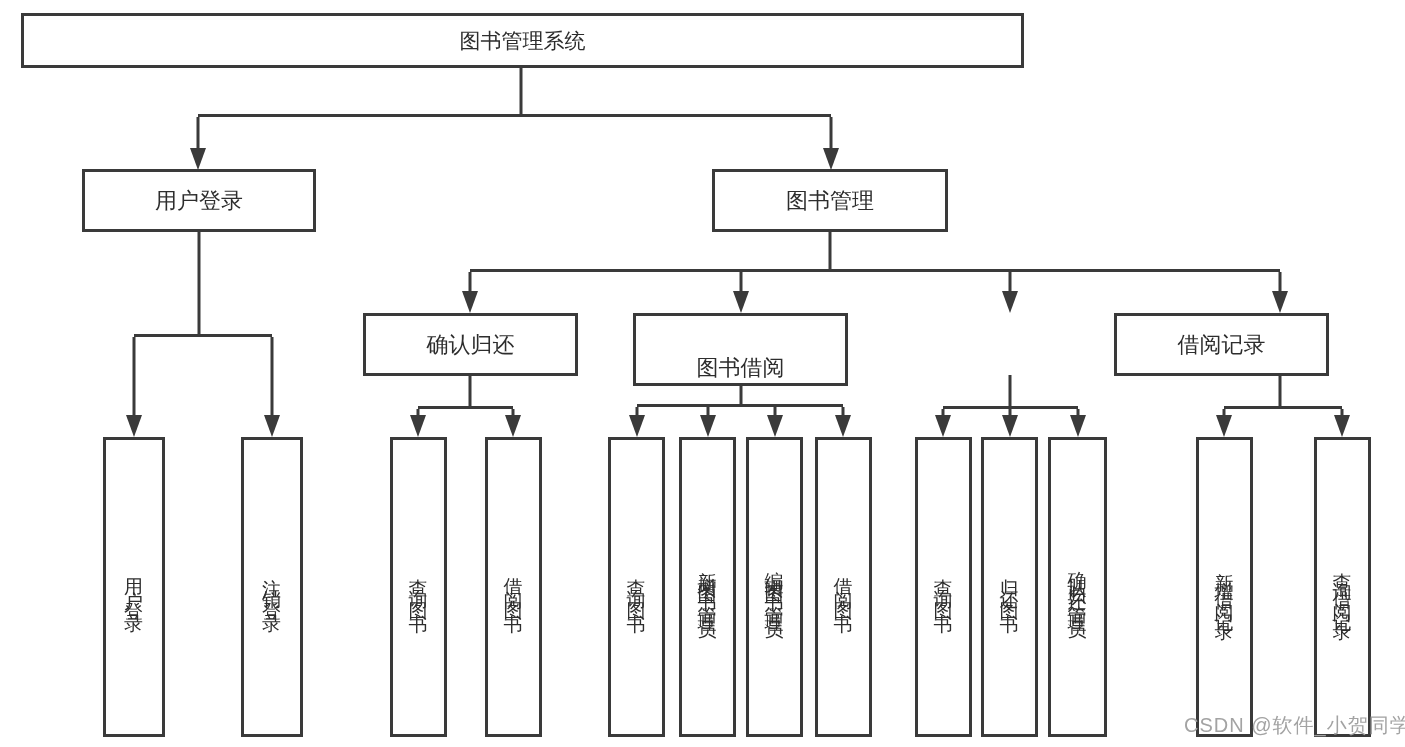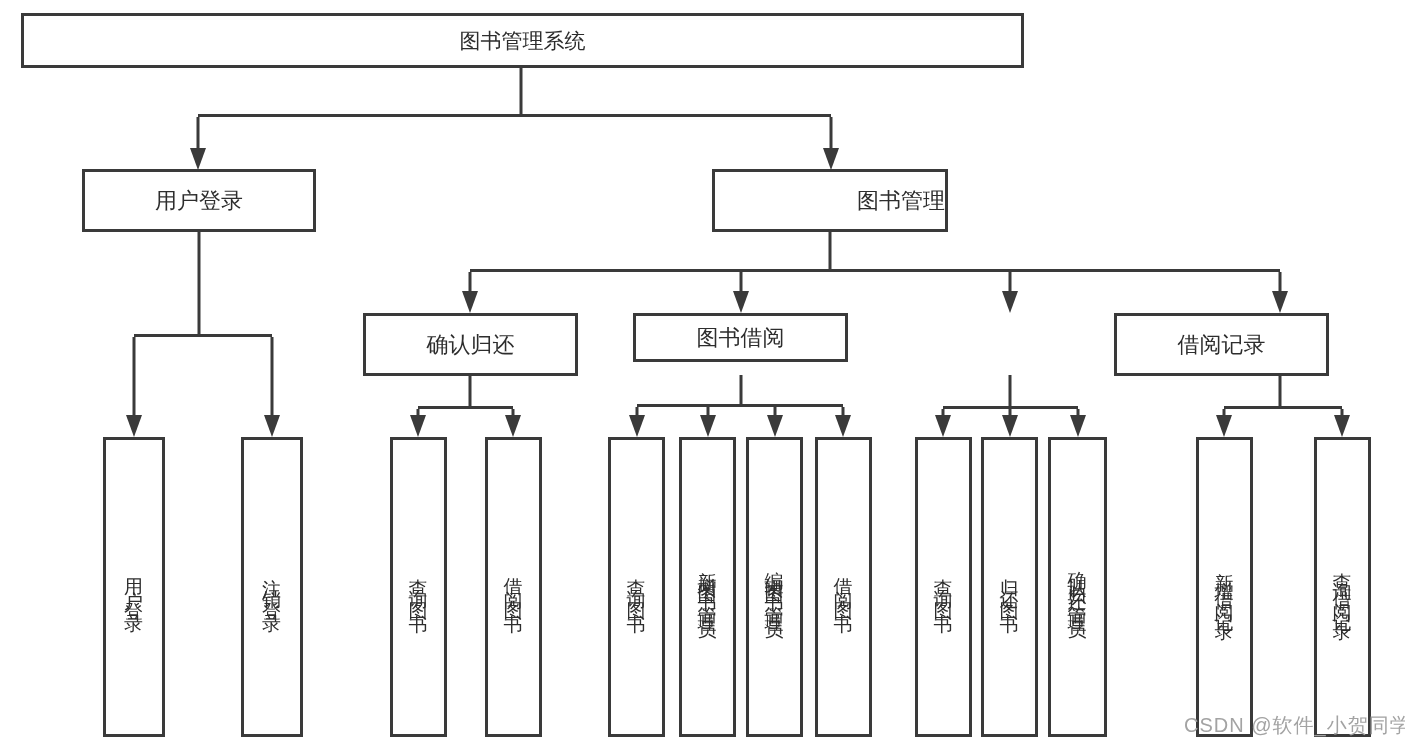--- a/index.html
+++ b/index.html
@@ -105,28 +105,28 @@
     </g>
   </svg>
 
   <div class="box root-box" style="left:21px;top:13px;width:1003px;height:55px;">
     <span>图书管理系统</span>
   </div>
 
   <div class="box" style="left:82px;top:169px;width:234px;height:63px;">
     <span>用户登录</span>
   </div>
-  <div class="box" style="left:712px;top:169px;width:236px;height:63px;justify-content:flex-end;">
+  <div class="box" style="left:712px;top:169px;width:236px;height:63px;">
     <span>图书管理</span>
   </div>
 
   <div class="box" style="left:363px;top:313px;width:215px;height:63px;">
     <span>确认归还</span>
   </div>
-  <div class="box" style="left:633px;top:313px;width:215px;height:49px;">
+  <div class="box" style="left:633px;top:313px;width:215px;height:73px;align-items:flex-end;">
     <span>图书借阅</span>
   </div>
   <div class="box" style="left:1114px;top:313px;width:215px;height:63px;">
     <span>借阅记录</span>
   </div>
 
   <div class="leaf" style="left:103px;width:62px;">
     <span class="vtext sp-wide">用户登录</span>
   </div>
   <div class="leaf" style="left:241px;width:62px;">

